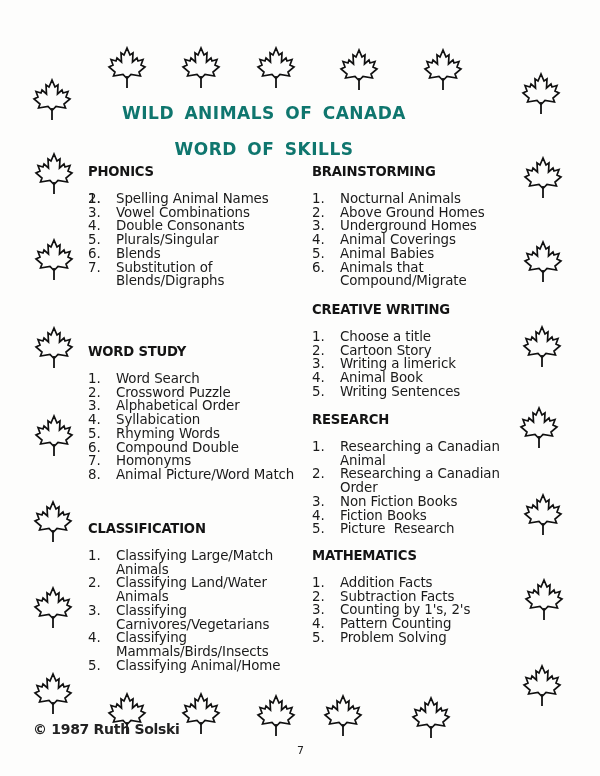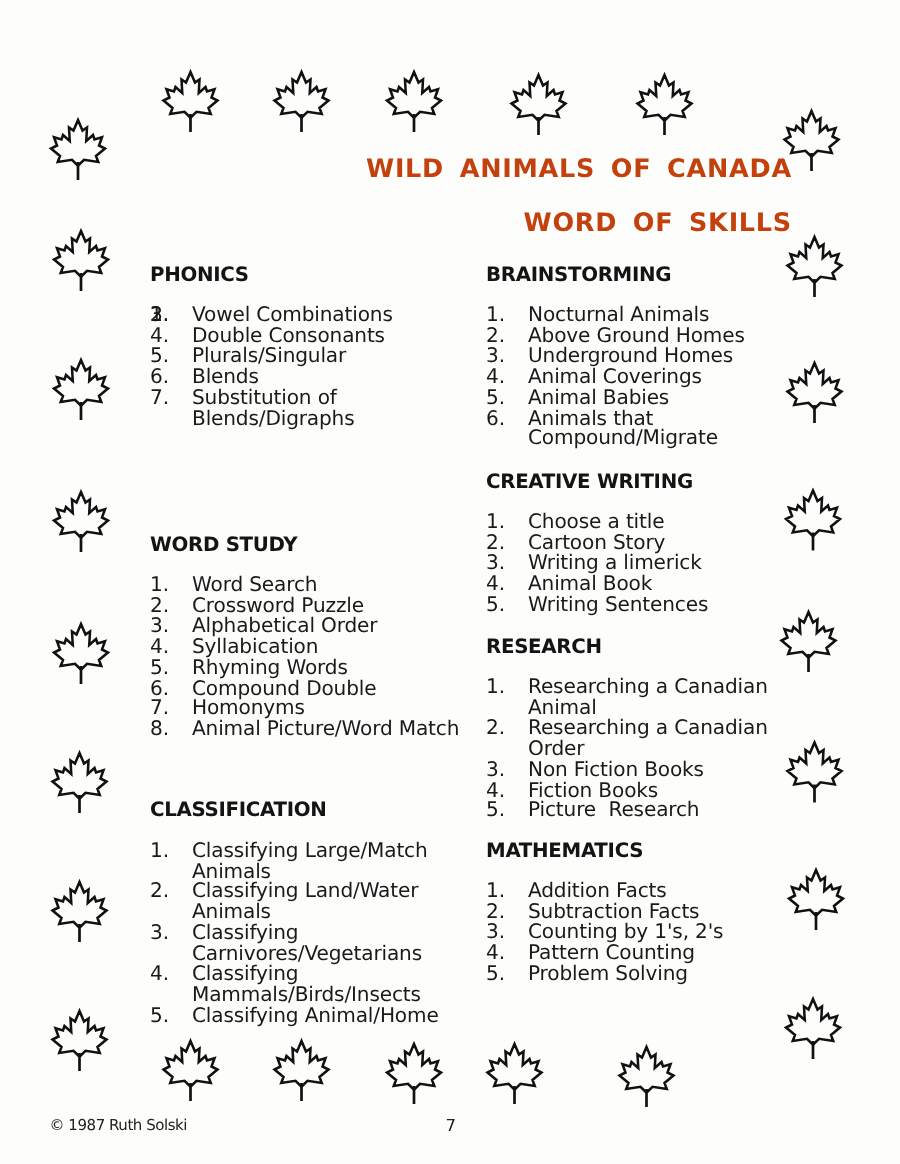--- a/index.html
+++ b/index.html
@@ -4,41 +4,41 @@
 <style>
   html, body { margin: 0; padding: 0; }
   body {
     width: 600px; height: 776px; position: relative; overflow: hidden;
     background: #fdfdfc; color: #111;
     font-family: "DejaVu Sans", sans-serif;
   }
   .leaf { position: absolute; width: 42px; height: 46px; }
   .leaf svg { width: 100%; height: 100%; display: block; }
   .title {
-    position: absolute; left: 0; width: 528px; text-align: right;
+    position: absolute; left: 0; width: 528px; text-align: center;
     font-family: "DejaVu Sans", sans-serif; font-weight: bold;
-    font-size: 17px; letter-spacing: 0.5px; word-spacing: 4px; color: #c2410c;
+    font-size: 17px; letter-spacing: 0.5px; word-spacing: 4px; color: #0f766e;
   }
   .col { position: absolute; }
-  .section { margin: 12px; }
+  .section { margin: 0; }
   .sec-head {
     font-family: "DejaVu Sans", sans-serif; font-weight: bold;
     font-size: 13.2px; letter-spacing: -0.2px; color: #141414;
     margin: 0 0 12px 0; height: 16px; line-height: 16px;
   }
   ol.items { list-style: none; margin: 0; padding: 0; }
   ol.items li {
     position: relative; padding-left: 28px;
     font-size: 13.4px; line-height: 13.7px; color: #1a1a1a;
     letter-spacing: -0.1px;
   }
   ol.items li .num { position: absolute; left: 0; top: 0; width: 22px; }
   .footer-left {
-    position: absolute; left: 33px; top: 745px;
-    font-size: 10px; font-weight: normal; color: #222; letter-spacing: -0.3px;
+    position: absolute; left: 33px; top: 721px;
+    font-size: 14px; font-weight: bold; color: #222; letter-spacing: -0.3px;
   }
   .footer-page {
     position: absolute; left: 297px; top: 744px; font-size: 11px; color: #222;
   }
 </style>
 </head>
 <body>
 
 <svg width="0" height="0" style="position:absolute">
   <defs>
@@ -184,21 +184,21 @@
   </div>
 
 <div class="title" style="top:103px">WILD ANIMALS OF CANADA</div>
 <div class="title" style="top:139px">WORD OF SKILLS</div>
 
 <div class="col" style="left:88px;top:164px;width:210px">
   <div class="section">
     <div class="sec-head">PHONICS</div>
     <ol class="items">
       <li><span class="num">1.</span></li>
-      <li><span class="num">2.</span></li>
+      <li><span class="num">2.</span><span>Spelling Animal Names</span></li>
       <li><span class="num">3.</span><span>Vowel Combinations</span></li>
       <li><span class="num">4.</span><span>Double Consonants</span></li>
       <li><span class="num">5.</span><span>Plurals/Singular</span></li>
       <li><span class="num">6.</span><span>Blends</span></li>
       <li><span class="num">7.</span><span>Substitution of Blends/Digraphs</span></li>
     </ol>
   </div>
 
   <div class="section" style="position:absolute;top:180px;left:0;width:210px">
     <div class="sec-head">WORD STUDY</div>

